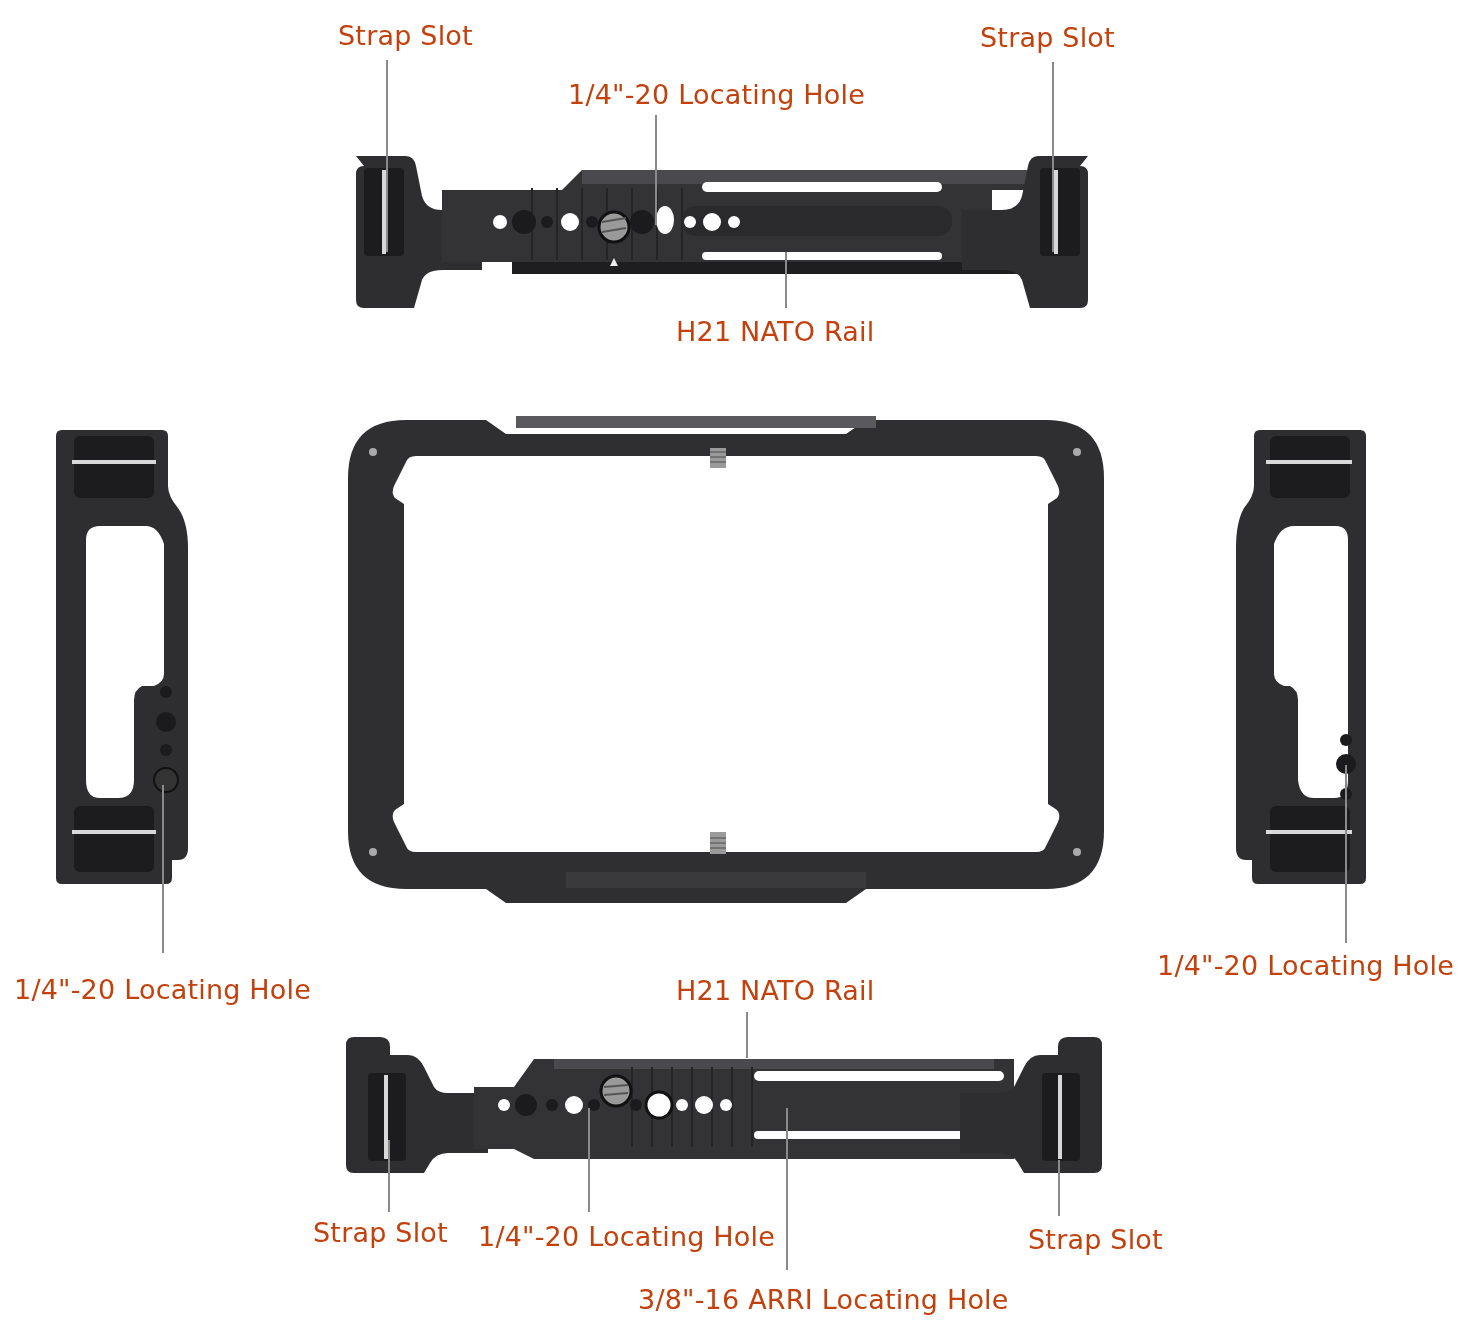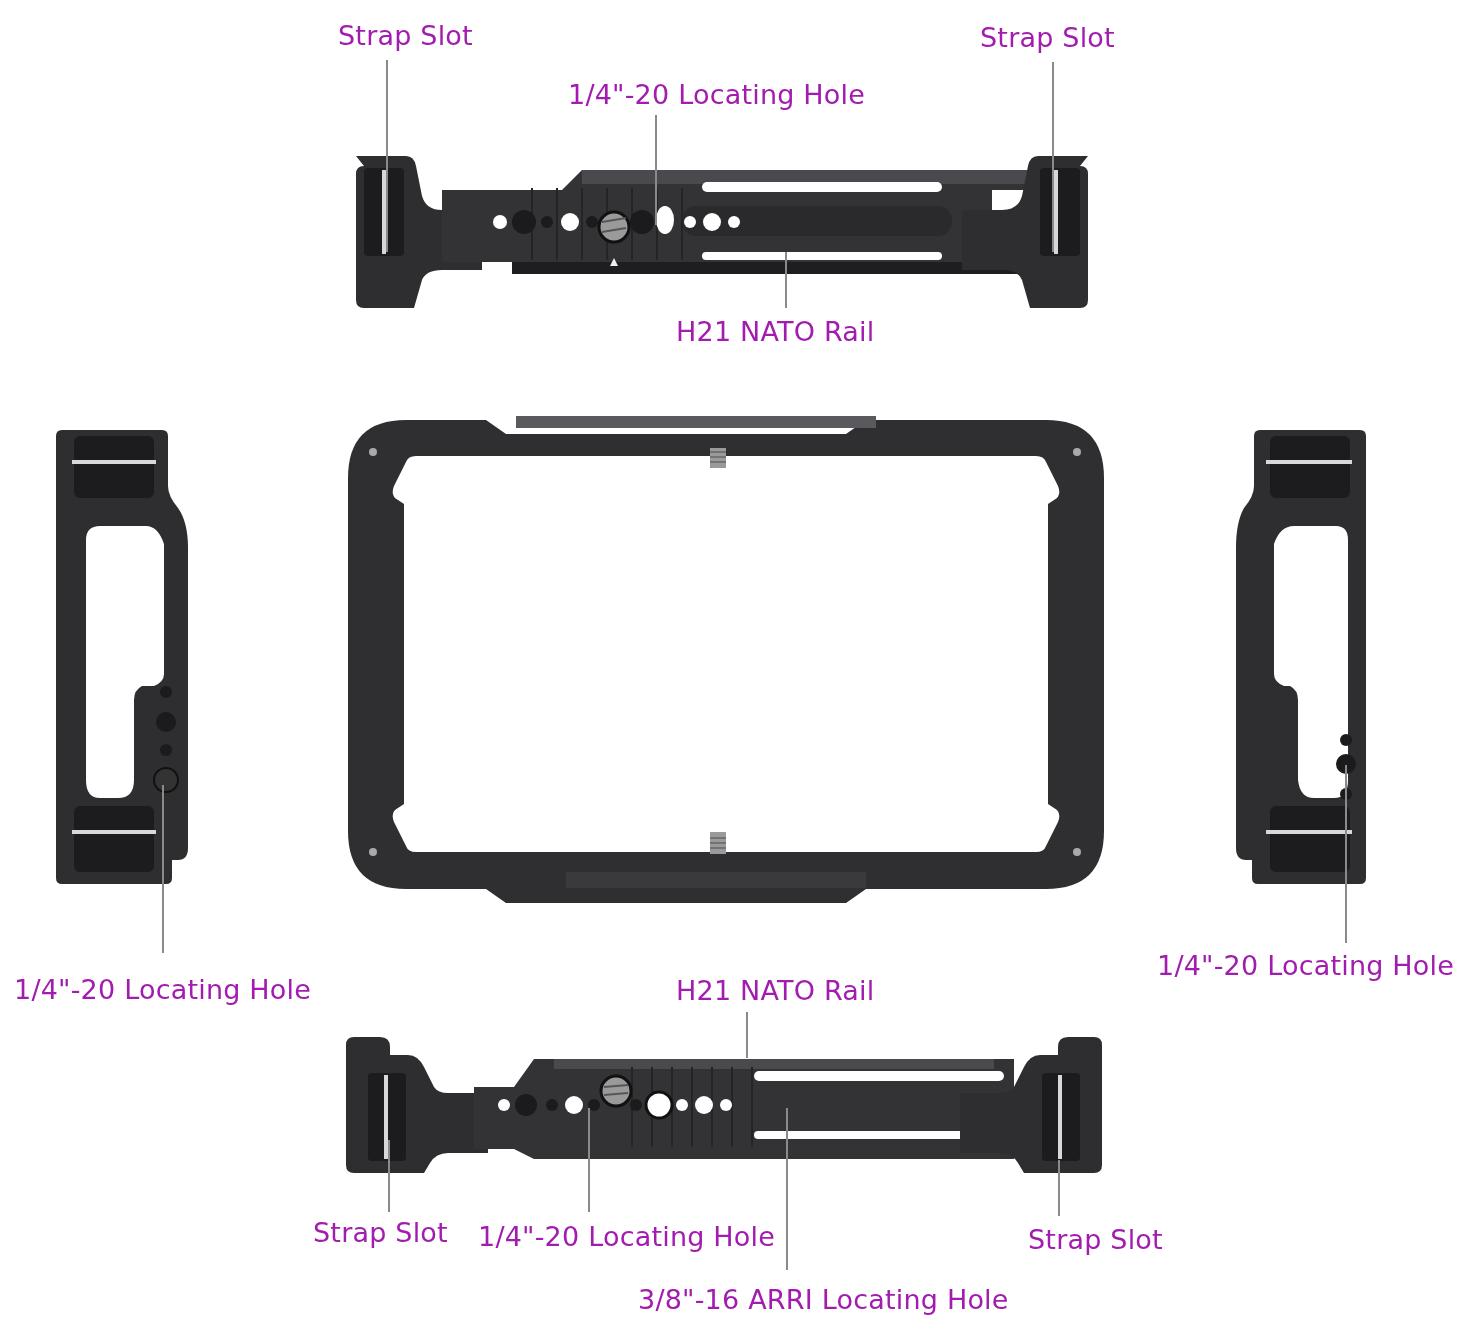--- a/index.html
+++ b/index.html
@@ -1,17 +1,17 @@
 <!DOCTYPE html>
 <html><head>
 <meta charset="utf-8">
 <style>
   html,body{margin:0;padding:0;background:#ffffff;}
   body{width:1463px;height:1325px;position:relative;overflow:hidden;font-family:"DejaVu Sans","Liberation Sans",sans-serif;}
-  .label{position:absolute;color:#a21caf;font-size:27px;white-space:nowrap;line-height:1;letter-spacing:0.2px;}
+  .label{position:absolute;color:#c2410c;font-size:27px;white-space:nowrap;line-height:1;letter-spacing:0.2px;}
   .leader{position:absolute;background:#8a8a8a;width:2px;}
   svg.part{position:absolute;overflow:visible;}
 </style>
 </head>
 <body>
 
 <div>
   <svg class="part" style="left:352px;top:150px" width="740" height="145" viewBox="0 0 740 145">
 
     <path d="M4 6 h50 q8 0 10 10 l6 30 q4 14 20 14 h40 v60 h-40 q-16 0 -20 10 l-8 28 h-50 q-8 0 -8 -8 v-126 q0 -8 8 -8z" fill="#2e2e31"></path>

